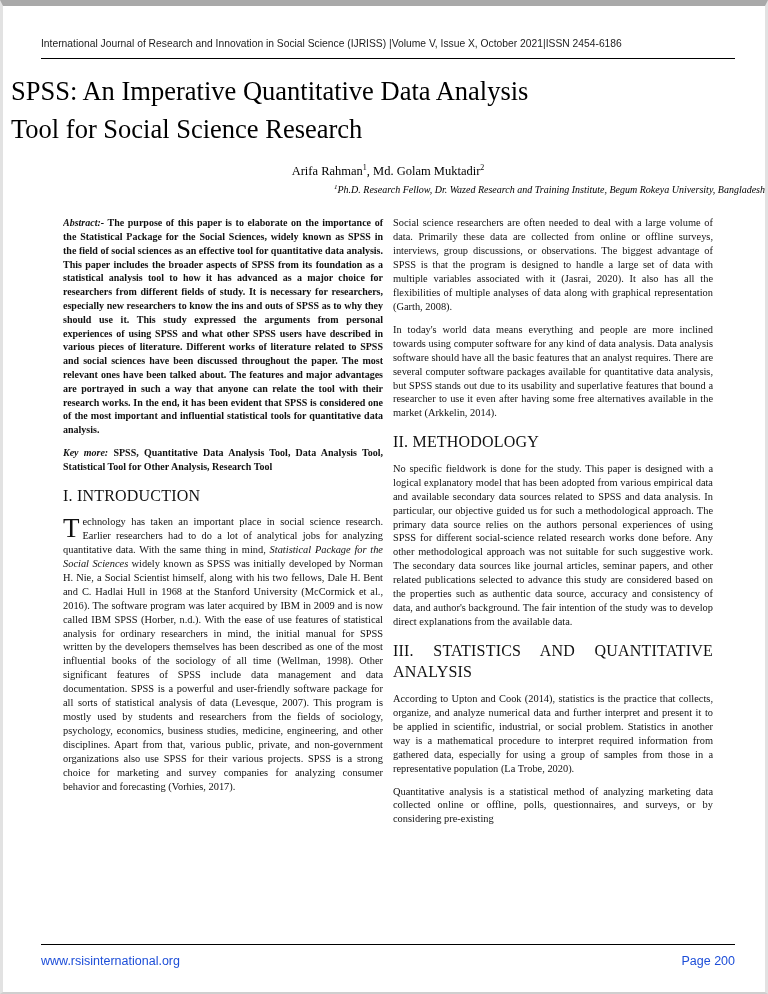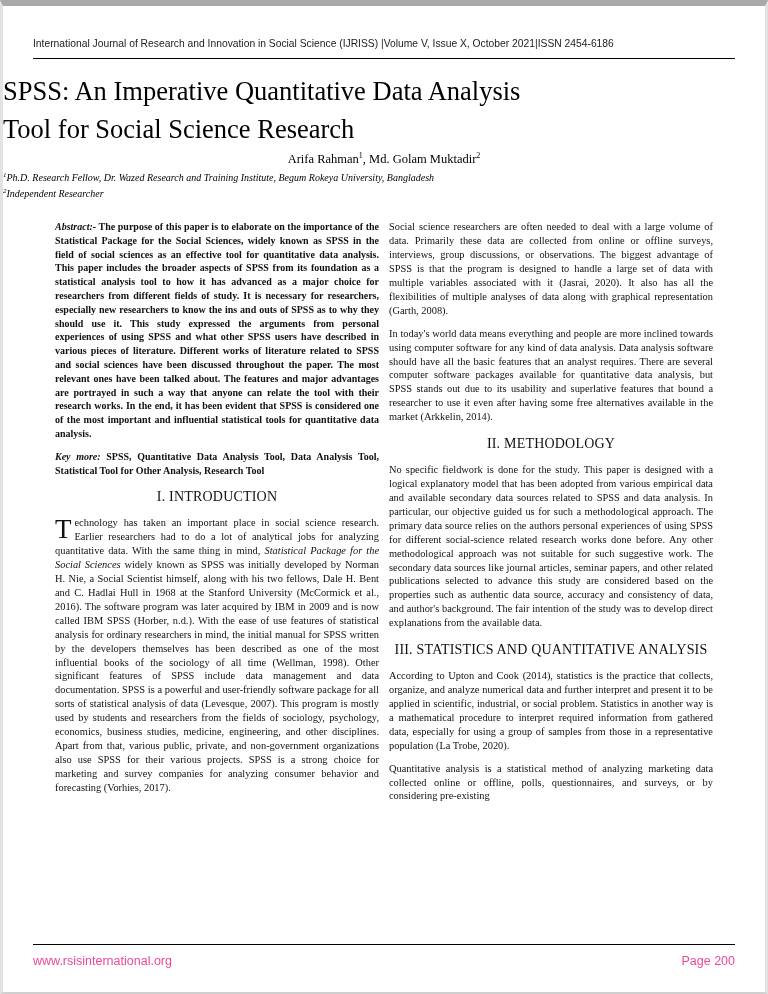--- a/index.html
+++ b/index.html
@@ -12,20 +12,21 @@
     margin: 0;
     background: #ffffff;
     position: relative;
     display: flex;
     flex-direction: column;
     overflow: hidden;
     border-top: 6px solid #a9a9a9;
     border-left: 3px solid #e2e2e2;
     border-right: 3px solid #e2e2e2;
     border-bottom: 2px solid #cfcfcf;
+    padding-left: 8px;
   }
 
   .journal-header {
     padding: 32px 30px 9px 30px;
     font-family: "Liberation Sans", sans-serif;
     font-size: 10.3px;
     color: #1c1c1c;
     white-space: nowrap;
   }
 
@@ -37,30 +38,30 @@
 
   .title-block {
     margin-top: 14px;
     text-align: left;
     font-size: 26.5px;
     line-height: 1.42;
     color: #000;
   }
 
   .authors-line {
-    margin-top: 3px;
+    margin-top: 15px;
     text-align: center;
     font-size: 12.5px;
     color: #000;
   }
   .authors-line sup { font-size: 8px; }
 
   .affiliations {
     margin-top: 3px;
-    text-align: left;
+    text-align: right;
     font-style: italic;
     font-size: 10px;
     line-height: 1.55;
     color: #000;
   }
   .affiliations sup { font-size: 7px; font-style: italic; }
 
   .columns {
     flex: 1;
     display: flex;
@@ -76,23 +77,22 @@
   .para { margin-bottom: 9px; }
 
   .abstract, .keywords {
     font-weight: bold;
     font-size: 10px;
     line-height: 1.38;
   }
   .label-italic { font-style: italic; font-weight: bold; }
 
   .section-heading {
-    text-align: center;
     font-weight: 400;
-    font-size: 14px;
+    font-size: 16px;
     margin: 11px 0 9px 0;
     letter-spacing: 0.2px;
   }
 
   .dropcap {
     float: left;
     font-size: 27px;
     line-height: 0.82;
     padding: 2px 3px 0 0;
   }
@@ -103,21 +103,21 @@
     margin-top: auto;
   }
   .footer-row {
     display: flex;
     justify-content: space-between;
     align-items: baseline;
     padding: 9px 30px 0 30px;
     margin-bottom: 24px;
     font-family: "Liberation Sans", sans-serif;
     font-size: 12.5px;
-    color: #ec4899;
+    color: #1d4ed8;
   }
 </style>
 </head>
 <body>
 
 <div class="page">
 
   <div class="journal-header">International Journal of Research and Innovation in Social Science (IJRISS) |Volume V, Issue X, October 2021|ISSN 2454-6186</div>
   <hr class="rule">
 
@@ -125,21 +125,20 @@
     <div>SPSS: An Imperative Quantitative Data Analysis</div>
     <div>Tool for Social Science Research</div>
   </div>
 
   <div class="authors-line">
     <span>Arifa Rahman</span><sup>1</sup><span>, </span><span>Md. Golam Muktadir</span><sup>2</sup>
   </div>
 
   <div class="affiliations">
     <div><sup>1</sup><span>Ph.D. Research Fellow, Dr. Wazed Research and Training Institute, Begum Rokeya University, Bangladesh</span></div>
-    <div><sup>2</sup><span>Independent Researcher</span></div>
   </div>
 
   <div class="columns">
 
     <div class="col">
       <p class="abstract para"><span class="label-italic">Abstract:-</span><span> The purpose of this paper is to elaborate on the importance of the Statistical Package for the Social Sciences, widely known as SPSS in the field of social sciences as an effective tool for quantitative data analysis. This paper includes the broader aspects of SPSS from its foundation as a statistical analysis tool to how it has advanced as a major choice for researchers from different fields of study. It is necessary for researchers, especially new researchers to know the ins and outs of SPSS as to why they should use it. This study expressed the arguments from personal experiences of using SPSS and what other SPSS users have described in various pieces of literature. Different works of literature related to SPSS and social sciences have been discussed throughout the paper. The most relevant ones have been talked about. The features and major advantages are portrayed in such a way that anyone can relate the tool with their research works. In the end, it has been evident that SPSS is considered one of the most important and influential statistical tools for quantitative data analysis.</span></p>
 
       <p class="keywords para"><span class="label-italic">Key more:</span><span> SPSS, Quantitative Data Analysis Tool, Data Analysis Tool, Statistical Tool for Other Analysis, Research Tool</span></p>
 
       <div class="section-heading">I. INTRODUCTION</div>

